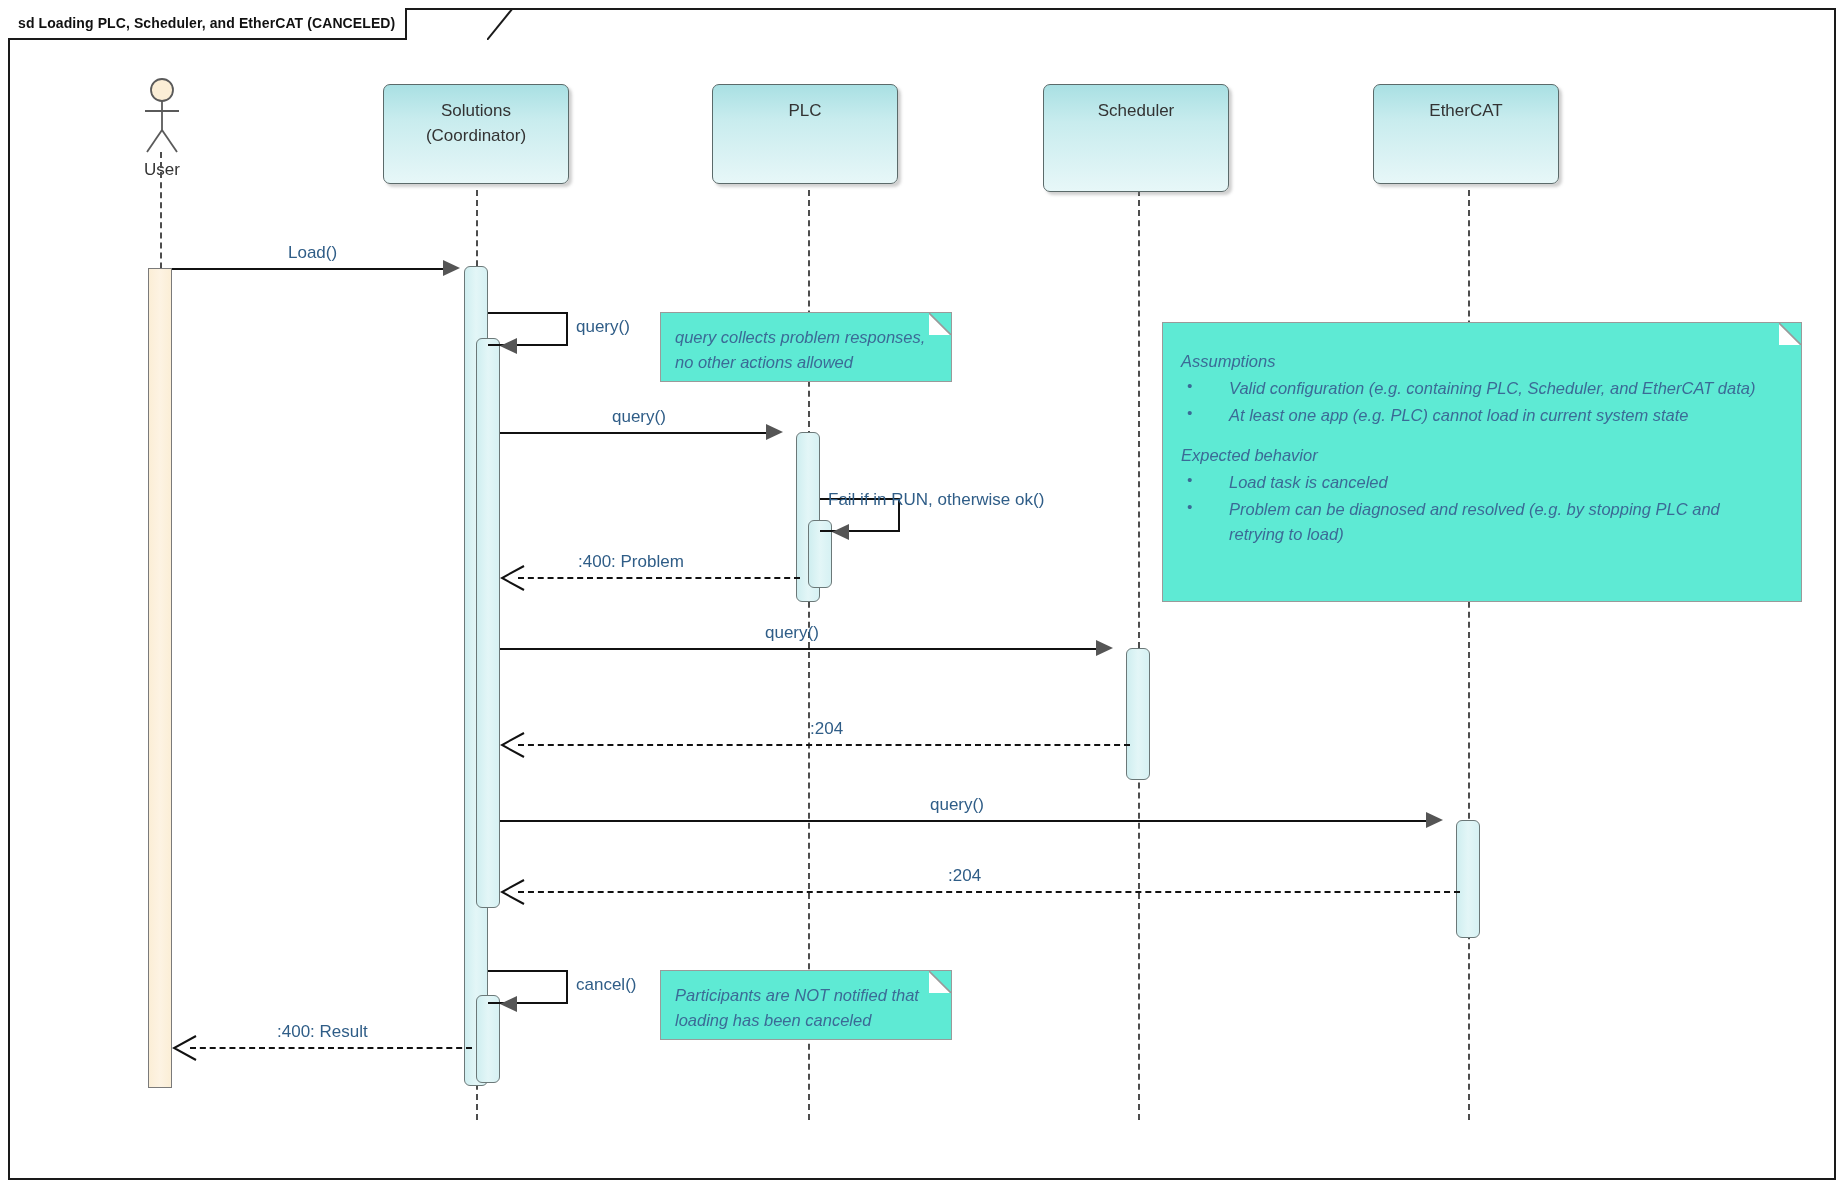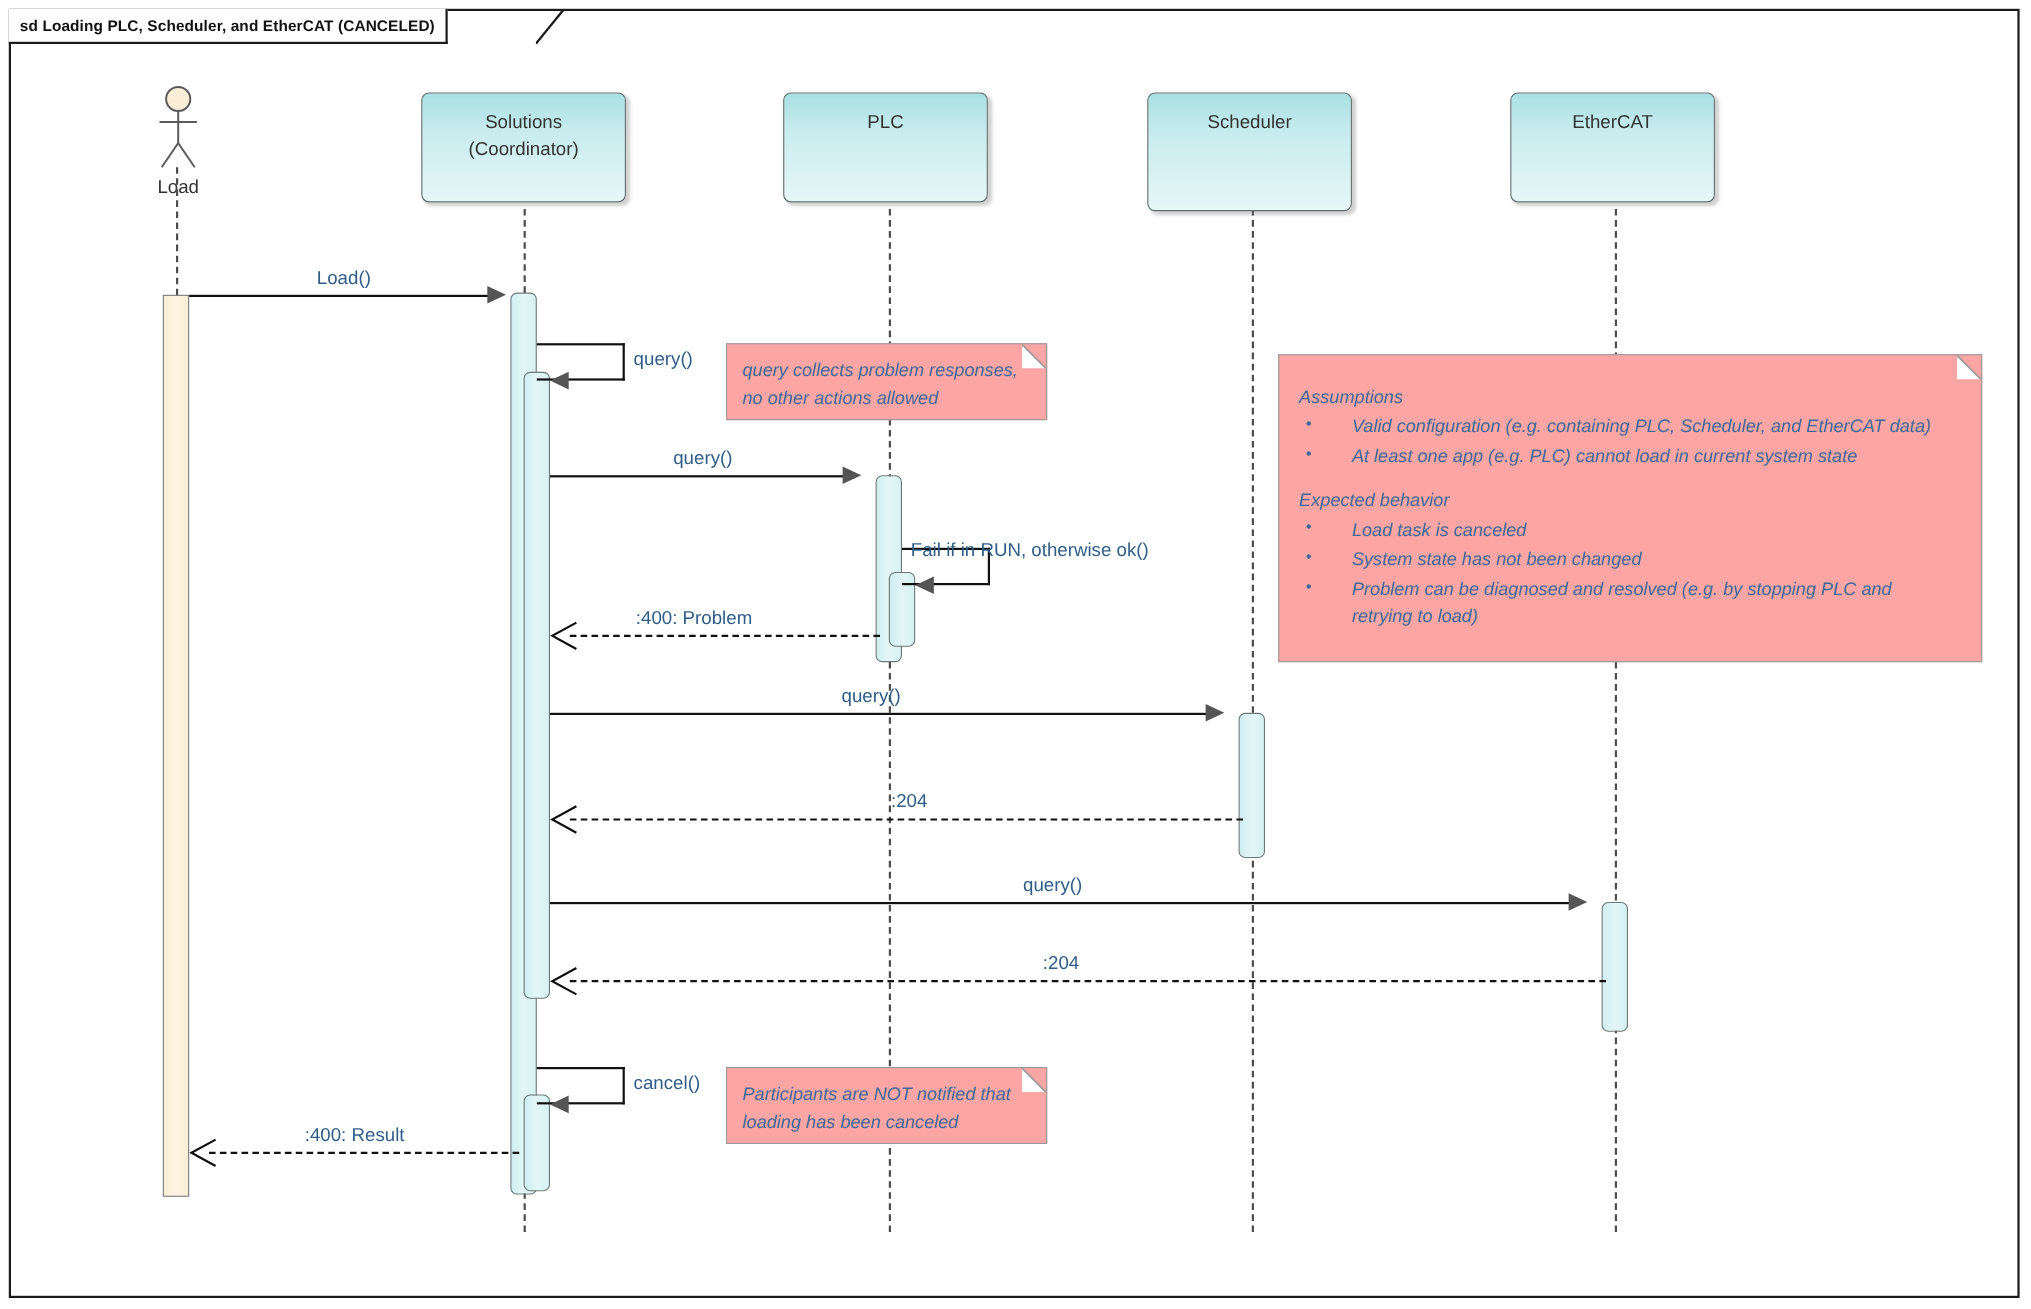--- a/index.html
+++ b/index.html
@@ -164,21 +164,21 @@
     border-top: 2px solid #111;
     border-right: 2px solid #111;
     border-bottom: 2px solid #111;
     z-index: 5;
   }
 
   
   .note {
     position: absolute;
     box-sizing: border-box;
-    background: #fca5a5;
+    background: #5eead4;
     border: 1.6px solid #9a9a9a;
     z-index: 5;
   }
   .note-fold {
     position: absolute;
     top: 0;
     right: 0;
     width: 22px;
     height: 22px;
     z-index: 6;
@@ -237,21 +237,21 @@
 
   <div class="actor-box" style="left:134px; top:78px; width:56px; height:78px;">
     <svg width="56" height="78" viewBox="0 0 56 78">
       <circle cx="28" cy="12" r="11" fill="#fbeed6" stroke="#5a5a5a" stroke-width="1.8"></circle>
       <line x1="28" y1="23" x2="28" y2="52" stroke="#5a5a5a" stroke-width="1.8"></line>
       <line x1="11" y1="33" x2="45" y2="33" stroke="#5a5a5a" stroke-width="1.8"></line>
       <line x1="28" y1="52" x2="13" y2="74" stroke="#5a5a5a" stroke-width="1.8"></line>
       <line x1="28" y1="52" x2="43" y2="74" stroke="#5a5a5a" stroke-width="1.8"></line>
     </svg>
   </div>
-  <div class="actor-label" style="left:110px; top:160px; width:104px;">Load</div>
+  <div class="actor-label" style="left:110px; top:160px; width:104px;">User</div>
 
   <div class="head-box" style="left:383px; top:84px; width:186px; height:100px;">
     <span class="head-label">Solutions
 (Coordinator)</span>
   </div>
 
   <div class="head-box" style="left:712px; top:84px; width:186px; height:100px;">
     <span class="head-label">PLC</span>
   </div>
 
@@ -375,19 +375,18 @@
     <div class="note-body" style="padding:26px 18px 12px 18px;">
       <div class="hd">Assumptions</div>
       <ul class="note-list">
         <li>Valid configuration (e.g. containing PLC, Scheduler, and EtherCAT data)</li>
         <li>At least one app (e.g. PLC) cannot load in current system state</li>
       </ul>
       <div class="spacer"></div>
       <div class="hd">Expected behavior</div>
       <ul class="note-list">
         <li>Load task is canceled</li>
-        <li>System state has not been changed</li>
         <li style="padding-right:28px;">Problem can be diagnosed and resolved (e.g. by stopping PLC and retrying to load)</li>
       </ul>
     </div>
   </div>
 
 </div>
 
 </body></html>

